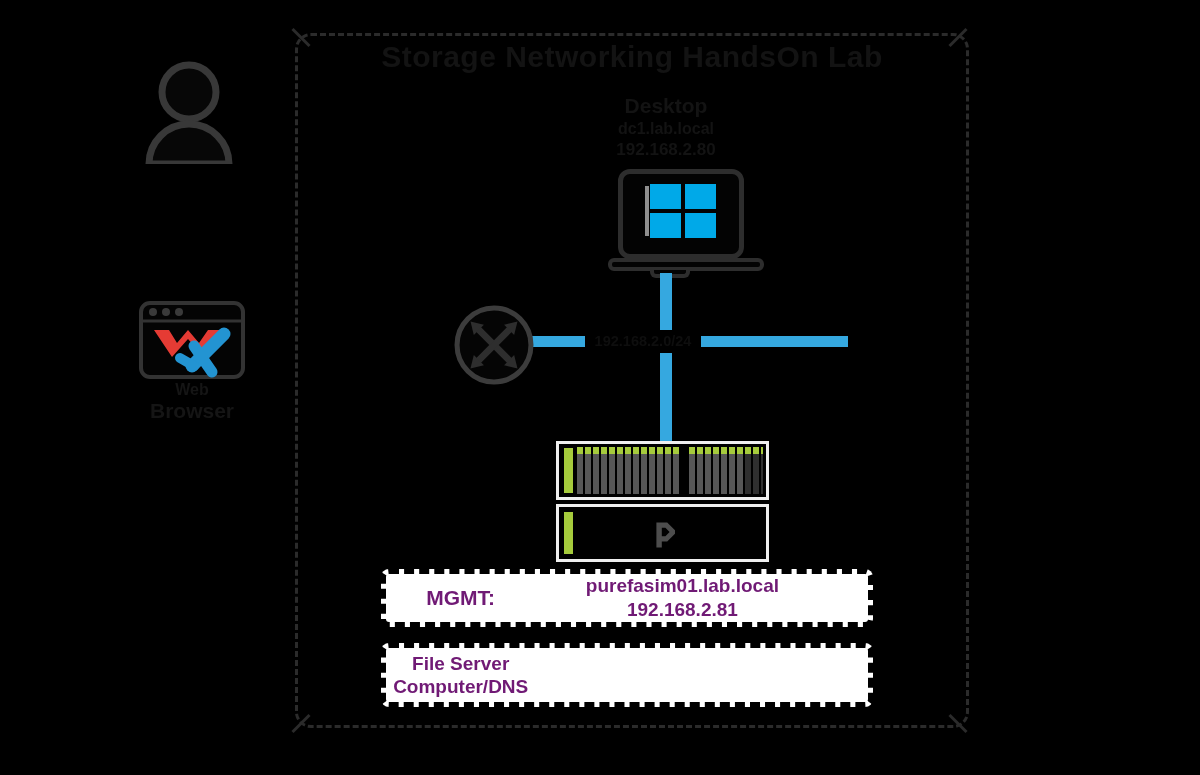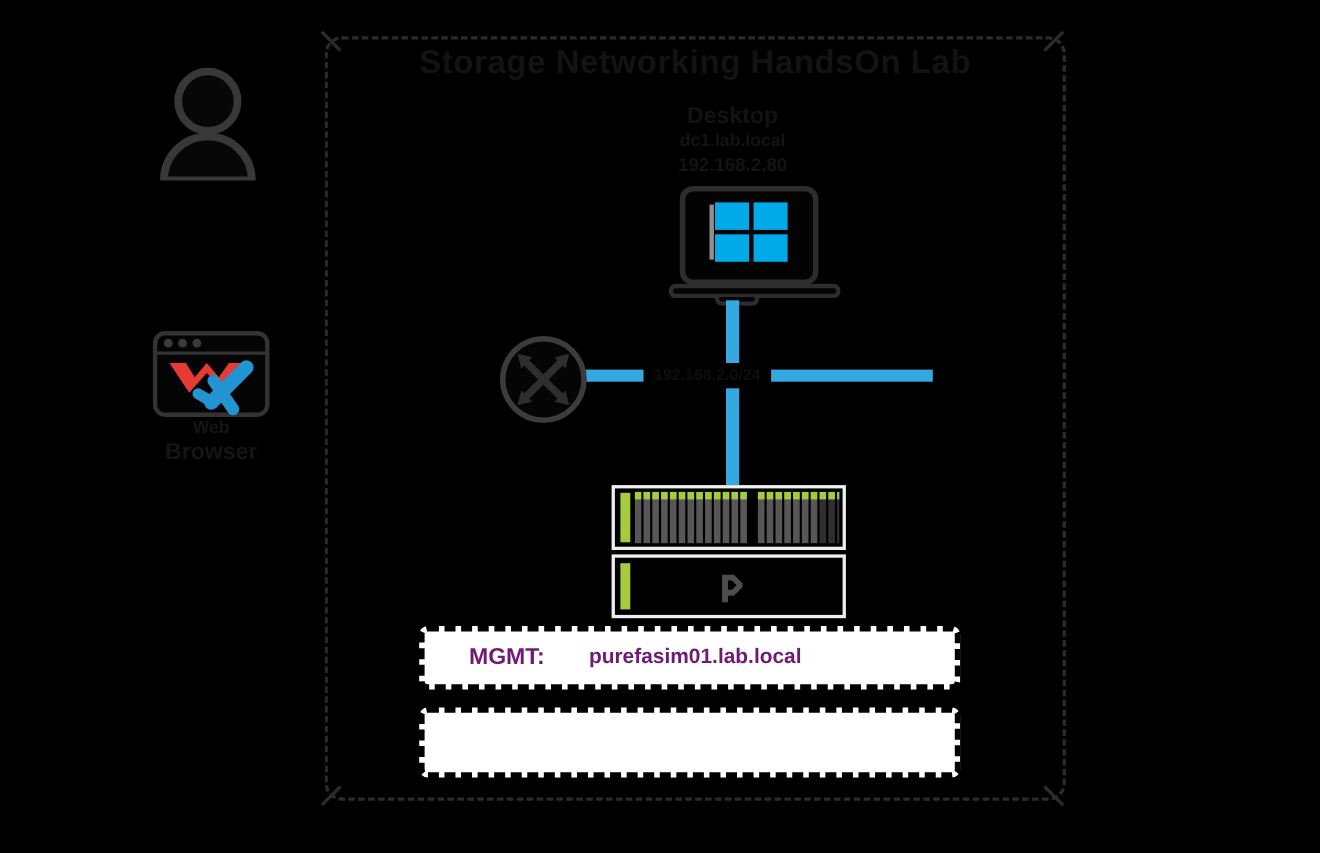--- a/index.html
+++ b/index.html
@@ -77,21 +77,21 @@
   .pure-logo{position:absolute;left:50%;top:13px;transform:translateX(-50%);width:30px;height:30px;}
 
   
   .info-box{
     background:#fff;border:5px dashed #000;border-radius:8px;box-sizing:border-box;
     display:flex;align-items:center;color:#701a75;font-weight:bold;
   }
   .info-box-1{left:381px;top:569px;width:492px;height:58px;}
   .info-box-2{left:381px;top:643px;width:492px;height:64px;}
   .ib-left{width:31%;text-align:center;}
-  .ib-right{width:61%;text-align:left;}
+  .ib-right{width:61%;text-align:center;}
   .ib-left .big{font-size:21px;}
   .ib-left .med{font-size:19px;line-height:23px;}
   .ib-right .val{font-size:19px;line-height:24px;}
 </style>
 </head>
 <body style="--link-blue: #35A8E0; --windows-blue: #00A9E8; --drive-green: #A6CB3C;">
 
 <div class="abs person-wrap">
   <svg width="92" height="112" viewBox="0 0 92 112">
     <circle cx="46" cy="40" r="27" fill="#070707" stroke="#383838" stroke-width="7"></circle>
@@ -245,19 +245,24 @@
          M46 26 L58 26 L72 40 L58 54 L46 54 Z"></path>
   </svg>
 </div>
 
 <div class="abs info-box info-box-1">
   <div class="ib-left">
     <div class="big">MGMT:</div>
   </div>
   <div class="ib-right">
     <div class="val">purefasim01.lab.local</div>
+    <div class="val">192.168.2.81</div>
   </div>
 </div>
 
 <div class="abs info-box info-box-2">
+  <div class="ib-left">
+    <div class="med">File Server</div>
+    <div class="med">Computer/DNS</div>
+  </div>
   <div class="ib-right">
   </div>
 </div>
 
 </body></html>

